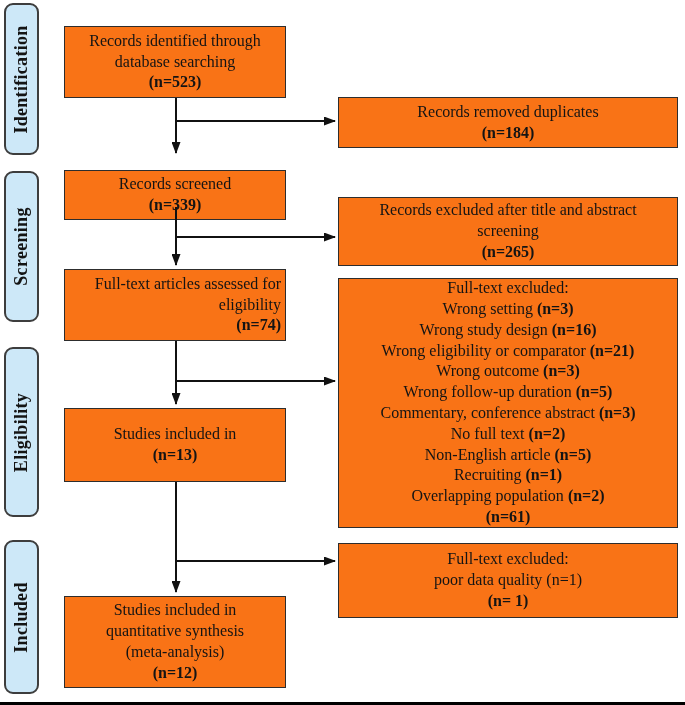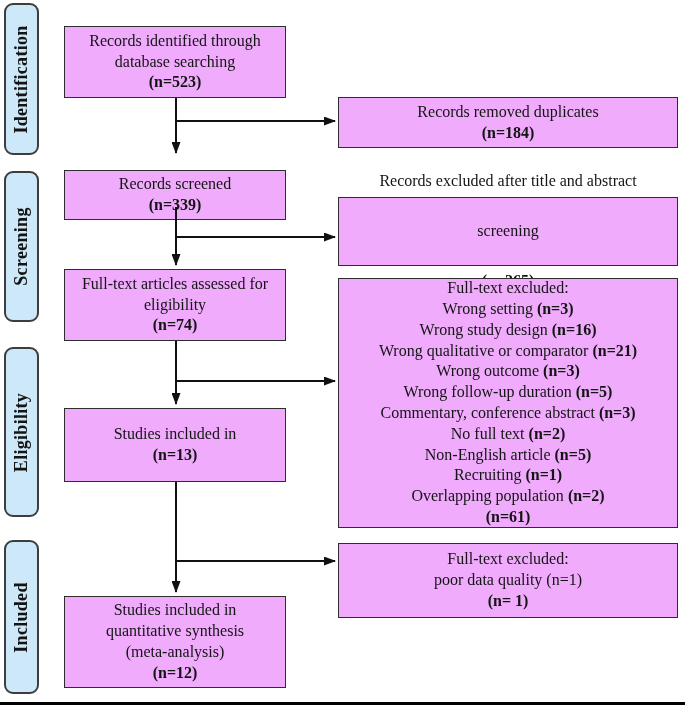--- a/index.html
+++ b/index.html
@@ -34,40 +34,40 @@
   }
   #stage-identification { top: 3px;   height: 152px; }
   #stage-screening      { top: 171px; height: 151px; }
   #stage-eligibility    { top: 347px; height: 170px; }
   #stage-included       { top: 540px; height: 154px; }
 
   
   .box {
     position: absolute;
     box-sizing: border-box;
-    background: #f0abfc;
+    background: #f97316;
     border: 1.6px solid #2d2d2d;
     display: flex;
     flex-direction: column;
     justify-content: center;
     text-align: center;
     font-size: 16px;
     line-height: 20.8px;
     padding: 1px 4px;
   }
   .b { font-weight: bold; }
 
   #box-records-identified     { left: 64px;  top: 26px;  width: 222px; height: 72px; }
   #box-records-screened       { left: 64px;  top: 157px; width: 222px; height: 50px; margin-top: 13px; }
-  #box-fulltext-assessed      { left: 64px;  top: 269px; width: 222px; height: 72px; }
+  #box-fulltext-assessed      { left: 64px;  top: 269px; width: 222px; height: 72px; text-align: right; }
   #box-qualitative-synthesis  { left: 64px;  top: 408px; width: 222px; height: 74px; }
   #box-quantitative-synthesis { left: 64px;  top: 596px; width: 222px; height: 92px; }
 
   #box-duplicates-removed        { left: 338px; top: 97px;  width: 340px; height: 51px; }
-  #box-excluded-title-abstract   { left: 338px; top: 197px; width: 340px; height: 69px; gap: 29px; }
+  #box-excluded-title-abstract   { left: 338px; top: 197px; width: 340px; height: 69px; }
   #box-fulltext-excluded-reasons { left: 338px; top: 278px; width: 340px; height: 250px; }
   #box-fulltext-excluded-quality { left: 338px; top: 543px; width: 340px; height: 75px; }
 
   svg.arrows {
     position: absolute;
     left: 0; top: 0;
     width: 685px; height: 705px;
     pointer-events: none;
   }
   .bottom-rule {
@@ -126,21 +126,21 @@
     </div>
   <div class="box" id="box-excluded-title-abstract">
       <div class="line"><span>Records excluded after title and abstract</span></div>
       <div class="line"><span>screening</span></div>
       <div class="line"><span class="b">(n=265)</span></div>
     </div>
   <div class="box" id="box-fulltext-excluded-reasons">
       <div class="line"><span>Full-text excluded:</span></div>
       <div class="line"><span>Wrong setting </span><span class="b">(n=3)</span></div>
       <div class="line"><span>Wrong study design </span><span class="b">(n=16)</span></div>
-      <div class="line"><span>Wrong qualitative or comparator </span><span class="b">(n=21)</span></div>
+      <div class="line"><span>Wrong eligibility or comparator </span><span class="b">(n=21)</span></div>
       <div class="line"><span>Wrong outcome </span><span class="b">(n=3)</span></div>
       <div class="line"><span>Wrong follow-up duration </span><span class="b">(n=5)</span></div>
       <div class="line"><span>Commentary, conference abstract </span><span class="b">(n=3)</span></div>
       <div class="line"><span>No full text </span><span class="b">(n=2)</span></div>
       <div class="line"><span>Non-English article </span><span class="b">(n=5)</span></div>
       <div class="line"><span>Recruiting </span><span class="b">(n=1)</span></div>
       <div class="line"><span>Overlapping population </span><span class="b">(n=2)</span></div>
       <div class="line"><span class="b">(n=61)</span></div>
     </div>
   <div class="box" id="box-fulltext-excluded-quality">

